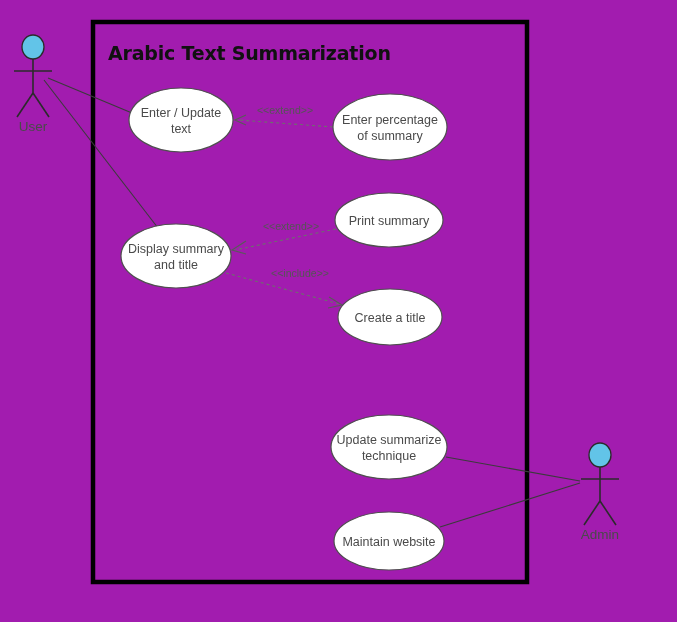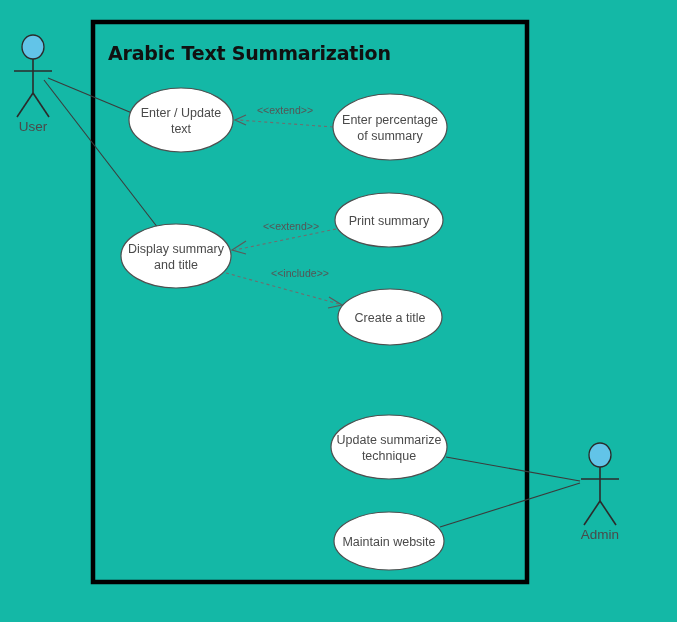--- a/index.html
+++ b/index.html
@@ -10,21 +10,21 @@
   body {
     width: 677px;
     height: 622px;
     font-family: "Liberation Sans", sans-serif;
     overflow: hidden;
   }
   #diagram-root {
     position: relative;
     width: 677px;
     height: 622px;
-    background: #14b8a6;
+    background: #a21caf;
   }
   #diagram-svg {
     position: absolute;
     left: 0;
     top: 0;
     width: 677px;
     height: 622px;
     display: block;
   }
   .uc-label {

